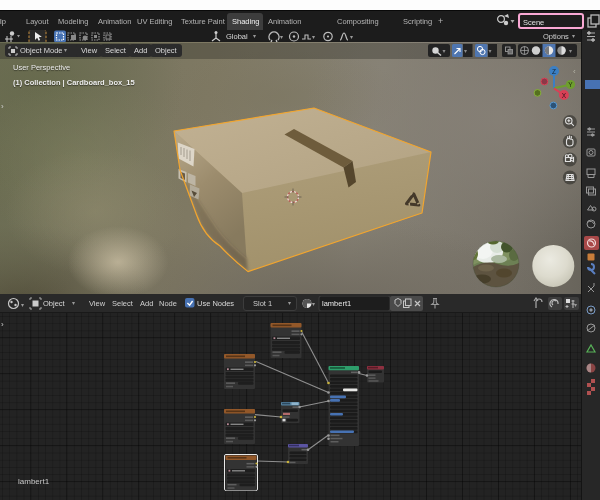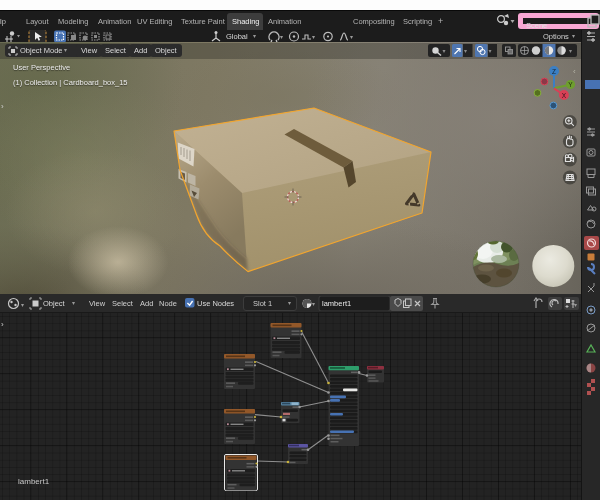--- a/index.html
+++ b/index.html
@@ -18,31 +18,31 @@
   <span class="abs txt" style="left:0px;top:6px;color:#c0c0c0;">lp</span>
   <span class="abs txt" style="left:26px;top:6px;">Layout</span>
   <span class="abs txt" style="left:58px;top:6px;">Modeling</span>
   <span class="abs txt" style="left:98px;top:6px;">Animation</span>
   <span class="abs txt" style="left:137px;top:6px;">UV Editing</span>
   <span class="abs txt" style="left:181px;top:6px;">Texture Paint</span>
   <span class="abs" style="left:227px;top:2px;width:36px;height:18px;background:#3d3d3d;border-radius:3px 3px 0 0;"></span>
   <span class="abs txt" style="left:232px;top:6px;color:#efefef;">Shading</span>
   <span class="abs txt" style="left:268px;top:6px;">Animation</span>
   <span class="abs txt" style="left:311px;top:22px;">Rendering</span>
-  <span class="abs txt" style="left:353px;top:6px;">Compositing</span>
+  <span class="abs txt" style="left:337px;top:6px;">Compositing</span>
   <span class="abs txt" style="left:403px;top:6px;">Scripting</span>
   <span class="abs txt" style="left:438px;top:5px;font-size:9px;">+</span>
 
   <svg class="abs" style="left:495px;top:2px;" width="20" height="16" viewBox="0 0 20 16">
     <circle cx="6" cy="6" r="3.4" fill="none" stroke="#ccc" stroke-width="1.2"></circle>
     <circle cx="11" cy="10" r="2.2" fill="#ccc"></circle>
     <path d="M9,3 l4,-2 1,4 z" fill="#ccc"></path>
     <path d="M15.5,7 l4,0 -2,3 z" fill="#aaa"></path>
   </svg>
-  <div class="abs" style="left:518px;top:2px;width:81px;height:16px;background:#1d1d1d;border:5px solid #f9a8d4;border-radius:3px;box-sizing:border-box;">
+  <div class="abs" style="left:518px;top:2px;width:66px;height:16px;background:#1d1d1d;border:2px solid #f9a8d4;border-radius:3px;box-sizing:border-box;">
     <span class="abs txt" style="left:3px;top:3px;color:#e0e0e0;">Scene</span>
   </div>
   <svg class="abs" style="left:587px;top:3px;" width="13" height="14" viewBox="0 0 13 14">
     <rect x="1" y="4" width="8" height="9" fill="none" stroke="#bbb" stroke-width="1.3"></rect>
     <rect x="4" y="1" width="8" height="9" fill="#1c1c1c" stroke="#bbb" stroke-width="1.3"></rect>
   </svg>
 </div>
 
 <div class="abs" id="toolrow" style="left:0;top:30px;width:600px;height:12px;background:#1c1c1c;">
 
@@ -137,21 +137,21 @@
   <circle cx="108" cy="7.5" r="4.2" fill="#cfcfcf"></circle>
   <rect x="114.5" y="1" width="13" height="13" fill="#4f76b0"></rect>
   <circle cx="121" cy="7.5" r="4.2" fill="#e8e8e8"></circle>
   <path d="M121,3.3 a4.2,4.2 0 0 0 0,8.4 z" fill="#76797e"></path>
   <circle cx="133.5" cy="7.5" r="4.2" fill="#8f8f8f"></circle>
   <path d="M133.5,3.3 a4.2,4.2 0 0 1 0,8.4 z" fill="#dcdcdc"></path>
   <text x="141" y="10" fill="#8c8c8c" font-size="6">▾</text>
 </svg>
 
 <span class="abs" style="left:13px;top:63px;font-size:7.5px;color:#ececec;text-shadow:0 1px 1px rgba(0,0,0,0.5);">User Perspective</span>
-<span class="abs" style="left:13px;top:78px;font-size:7.5px;color:#ececec;text-shadow:0 1px 1px rgba(0,0,0,0.5);">(1) Collection | Cardboard_box_15</span>
+<span class="abs" style="left:13px;top:78px;font-size:7.5px;color:#ececec;text-shadow:0 1px 1px rgba(0,0,0,0.5);font-weight:bold;">(1) Collection | Cardboard_box_15</span>
 <span class="abs" style="left:1px;top:102px;font-size:8px;color:#cfcfcf;">›</span>
 <span class="abs" style="left:573px;top:67px;font-size:8px;color:#b5b5a8;">‹</span>
 
 <div class="abs" id="shaderhdr" style="left:0;top:294px;width:581px;height:19px;background:#292929;border-bottom:1px solid #191919;box-sizing:border-box;">
   <svg class="abs" style="left:7px;top:3px;" width="22" height="13" viewBox="0 0 22 13">
     <circle cx="6.5" cy="6.5" r="5" fill="none" stroke="#c8c8c8" stroke-width="1.2"></circle>
     <circle cx="4.5" cy="5" r="1.2" fill="#c8c8c8"></circle>
     <circle cx="8.5" cy="8" r="1.2" fill="#c8c8c8"></circle>
     <text x="14" y="9.5" fill="#999" font-size="6">▾</text>
   </svg>

